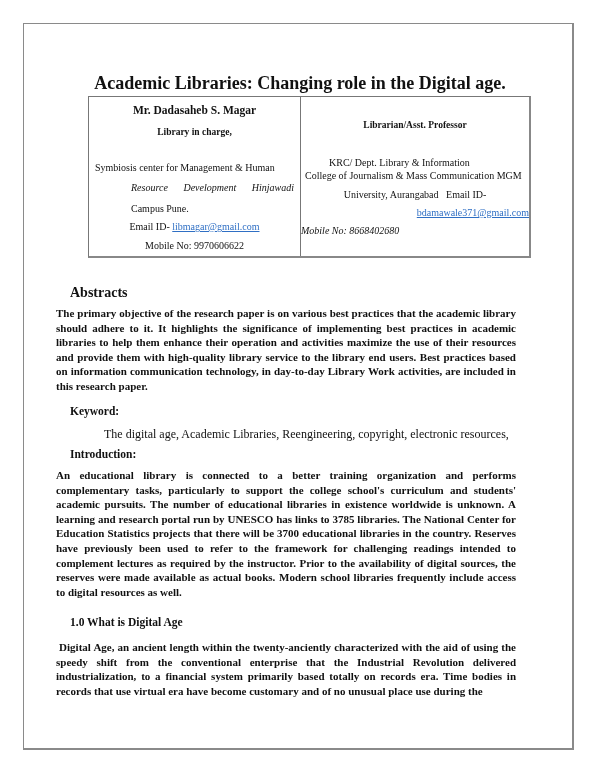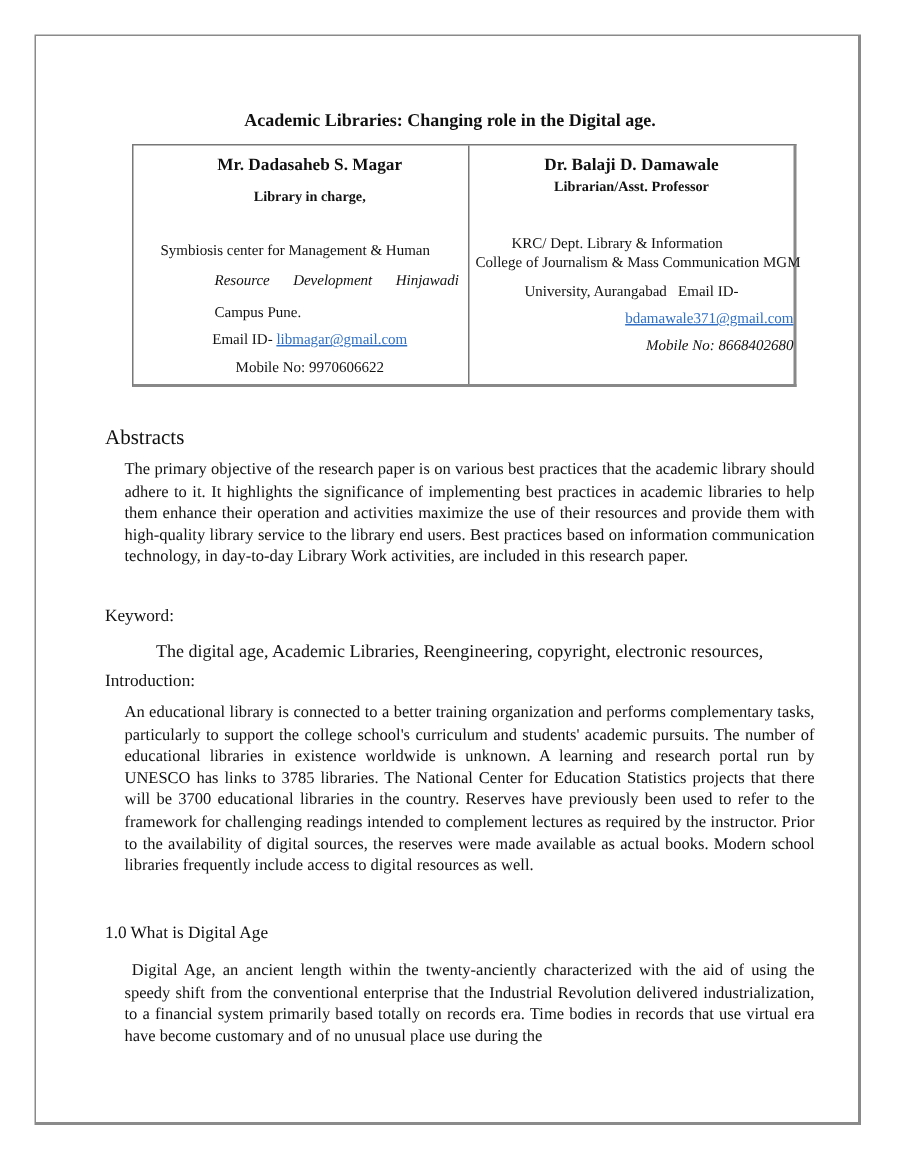--- a/index.html
+++ b/index.html
@@ -7,43 +7,43 @@
     width: 600px; height: 776px; background: #ffffff; position: relative; overflow: hidden;
     font-family: "Liberation Serif", "DejaVu Serif", serif; color: #111;
   }
   .page {
     position: absolute; left: 23px; top: 23px; width: 551px; height: 727px;
     border: 1px solid #8a8a8a; border-right: 2px solid #8a8a8a; border-bottom: 2px solid #8a8a8a;
     box-sizing: border-box; background: #fff;
   }
   .title {
     position: absolute; left: 0; top: 73px; width: 600px; text-align: center;
-    font-weight: bold; font-size: 12px; letter-spacing: 0;
+    font-weight: bold; font-size: 18px; letter-spacing: 0;
   }
   .authors {
     position: absolute; left: 88px; top: 96px; width: 443px; height: 162px;
     border: 1px solid #777; border-right: 2px solid #888; border-bottom: 2px solid #888;
     box-sizing: border-box; display: flex;
   }
   .author-col { position: relative; height: 100%; box-sizing: border-box; font-size: 10px; }
-  .author-col.left { width: 212px; border-right: 1px solid #777; margin-left: 12px; }
+  .author-col.left { width: 212px; border-right: 1px solid #777; }
   .author-col.right { flex: 1; }
   .a-name { position: absolute; left: 0; right: 0; text-align: center; font-weight: bold; font-size: 11.5px; }
   .a-role { position: absolute; left: 0; right: 0; text-align: center; font-weight: bold; font-size: 9.5px; }
   .a-line { position: absolute; white-space: nowrap; font-size: 10px; }
   .just { display: flex; justify-content: space-between; }
   .link { color: #2f6fc4; text-decoration: underline; }
   .ital { font-style: italic; }
 
-  .h { position: absolute; left: 70px; font-weight: normal; }
+  .h { position: absolute; left: 70px; font-weight: bold; }
   .h-lg { font-size: 14px; }
   .h-sm { font-size: 11.5px; }
   .para {
-    position: absolute; left: 83px; width: 460px; font-size: 11px; line-height: 14.6px;
-    text-align: justify; text-align-last: left;
+    position: absolute; left: 56px; width: 460px; font-size: 11px; line-height: 14.6px;
+    text-align: justify; text-align-last: left; font-weight: bold;
   }
   .keyword-line { position: absolute; left: 104px; font-size: 12px; white-space: nowrap; }
 </style>
 </head>
 <body>
 
 <div class="page"></div>
 
 <div class="title">Academic Libraries: Changing role in the Digital age.</div>
 
@@ -56,27 +56,26 @@
     </div>
     <div class="a-line" style="left:42px; right:6px; top:85px; text-align:justify; text-align-last:justify;font-style:italic;">Resource Development Hinjawadi</div>
     <div class="a-line" style="left:42px; top:106px;">Campus Pune.</div>
     <div class="a-line" style="left:0; right:0; top:124px; text-align:center;">
       <span>Email ID-</span>
       <span class="link">libmagar@gmail.com</span>
     </div>
     <div class="a-line" style="left:0; right:0; top:143px; text-align:center;">Mobile No: 9970606622</div>
   </div>
   <div class="author-col right">
-    <div class="a-name" style="top:7px;">Dr. Balaji D. Damawale</div>
     <div class="a-role" style="top:23px;">Librarian/Asst. Professor</div>
     <div class="a-line" style="left:28px; top:60px;">KRC/ Dept. Library &amp; Information</div>
     <div class="a-line" style="left:4px; top:73px;">College of Journalism &amp; Mass Communication MGM</div>
     <div class="a-line" style="left:0; right:0; top:92px; text-align:center; white-space:pre;">University, Aurangabad   Email ID-</div>
     <div class="a-line link" style="left:0; right:0; top:110px; text-align:right;">bdamawale371@gmail.com</div>
-    <div class="a-line ital" style="left:0; right:0; top:128px; text-align:right;">Mobile No: 8668402680</div>
+    <div class="a-line ital" style="left:0; right:0; top:128px; text-align:left;">Mobile No: 8668402680</div>
   </div>
 </div>
 
 <div class="h h-lg" style="top:285px;">Abstracts</div>
 <div class="para" style="top:306px;">The primary objective of the research paper is on various best practices that the academic library should adhere to it. It highlights the significance of implementing best practices in academic libraries to help them enhance their operation and activities maximize the use of their resources and provide them with high-quality library service to the library end users. Best practices based on information communication technology, in day-to-day Library Work activities, are included in this research paper.</div>
 
 <div class="h h-sm" style="top:405px;">Keyword:</div>
 <div class="keyword-line" style="top:427px;">The digital age, Academic Libraries, Reengineering, copyright, electronic resources,</div>
 
 <div class="h h-sm" style="top:448px;">Introduction:</div>

